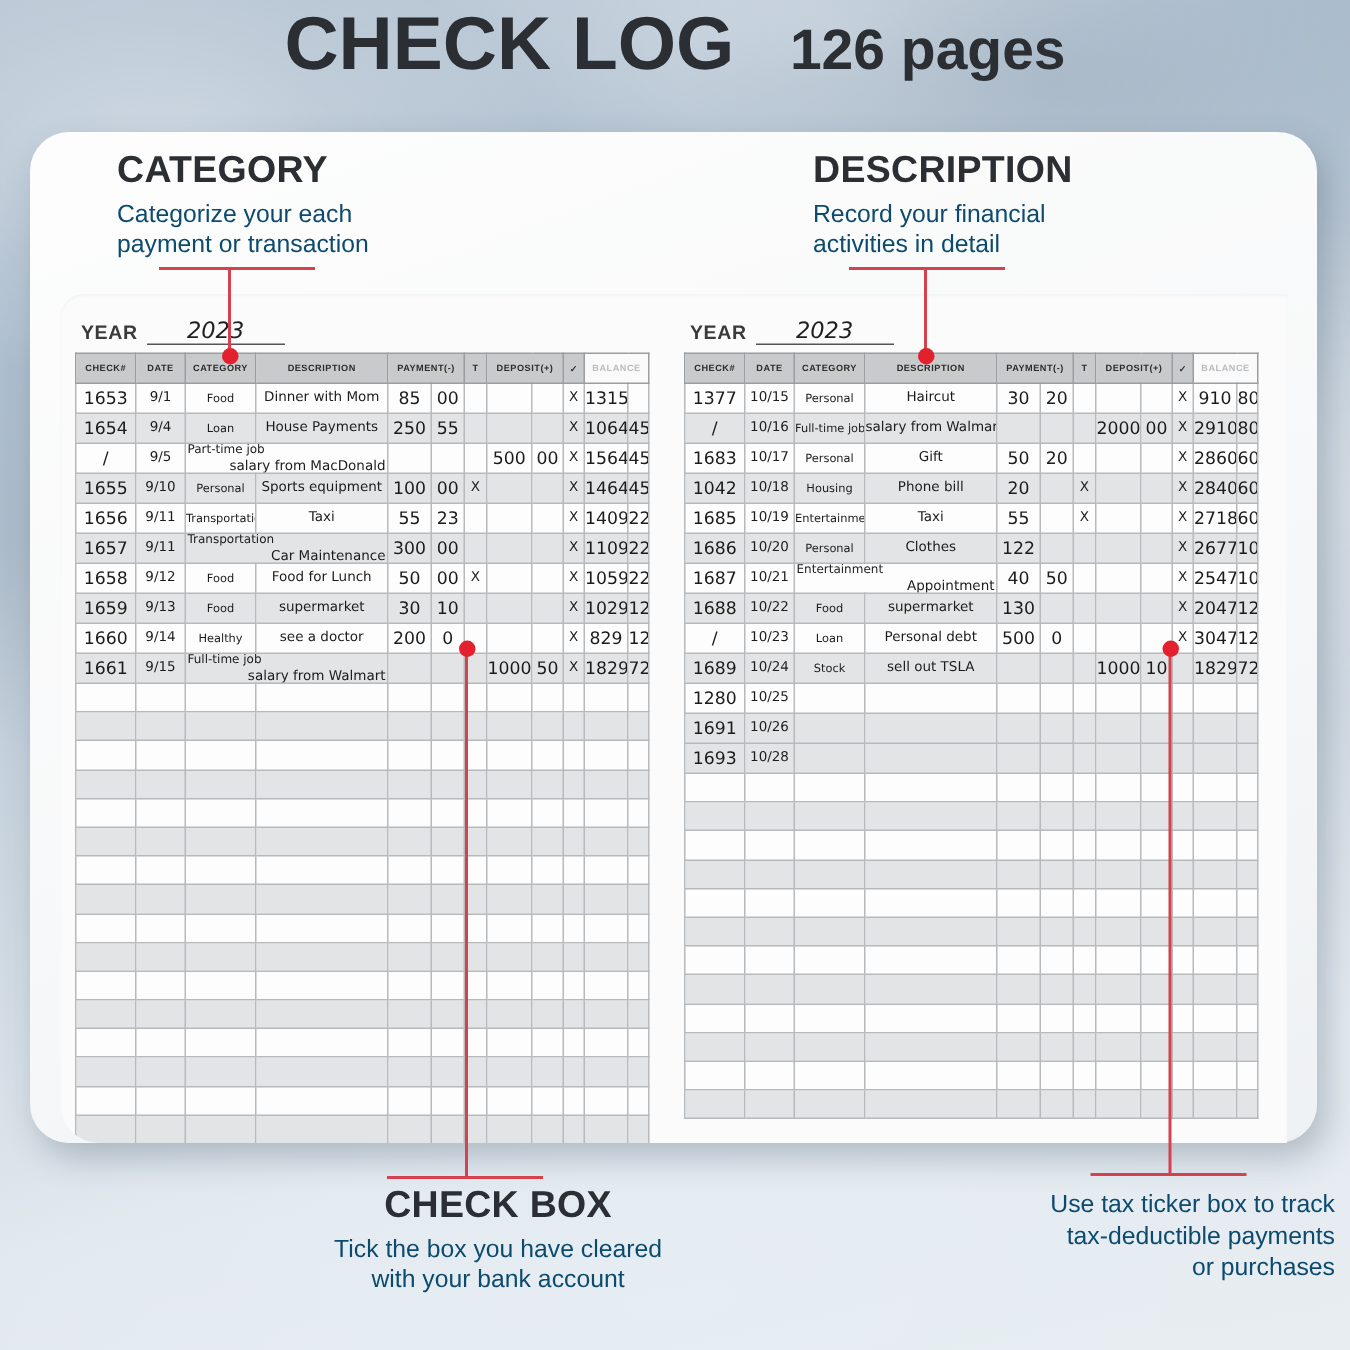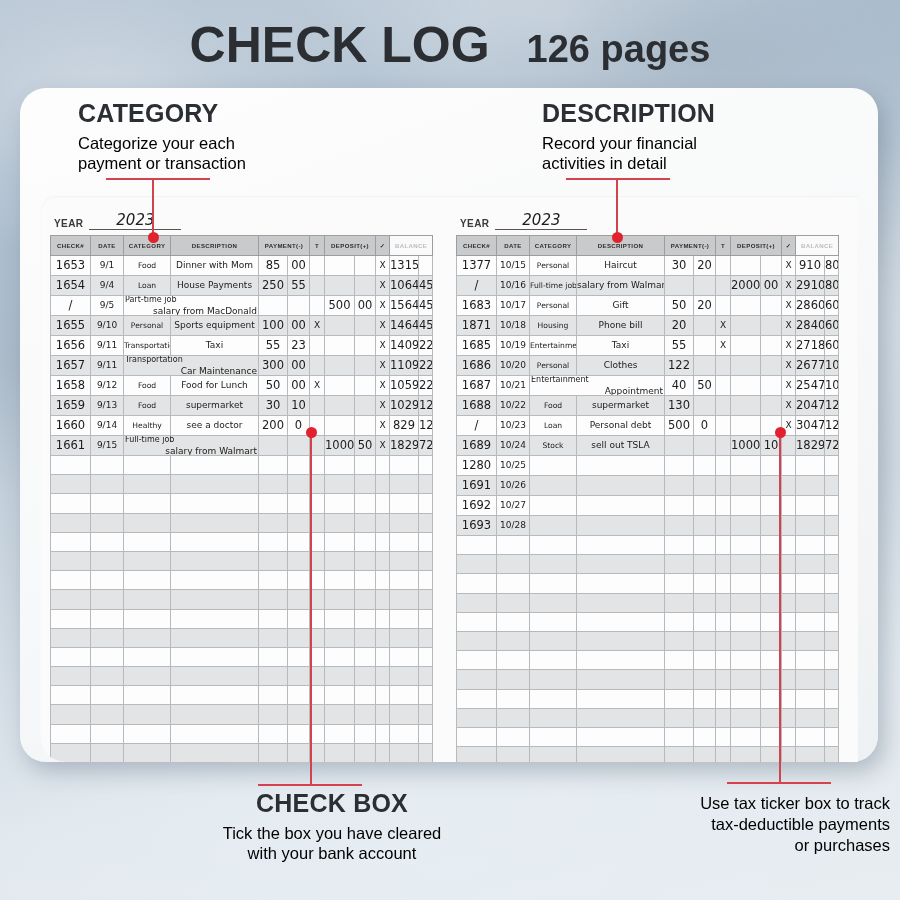--- a/index.html
+++ b/index.html
@@ -29,21 +29,21 @@
     position: absolute;
     inset: 0;
     background:
       radial-gradient(ellipse 380px 180px at 78% 6%, rgba(120,140,160,0.28) 0%, rgba(120,140,160,0) 65%),
       radial-gradient(ellipse 300px 200px at 4% 40%, rgba(120,140,160,0.22) 0%, rgba(120,140,160,0) 70%);
   }
 
   
   .title-bar {
     position: absolute;
-    top: 16px; left: 0; right: 0;
+    top: 0; left: 0; right: 0;
     text-align: center;
     z-index: 5;
     display: flex;
     align-items: baseline;
     justify-content: center;
     gap: 18px;
   }
   .title-main {
     font-size: 50px;
     font-weight: bold;
@@ -73,21 +73,21 @@
   .callout { position: absolute; z-index: 6; }
   .callout h2 {
     font-size: 25px;
     font-weight: bold;
     color: #2b2f33;
     letter-spacing: 0.2px;
     line-height: 1.1;
   }
   .callout p {
     font-size: 16.5px;
-    color: #000000;
+    color: #0c4a6e;
     line-height: 1.26;
     margin-top: 5px;
     white-space: pre-line;
   }
 
   #callout-category { left: 78px; top: 100px; }
   #callout-description { left: 542px; top: 100px; }
   #callout-checkbox { left: 182px; top: 790px; width: 300px; text-align: center; }
   #callout-taxticker { left: 600px; top: 788px; width: 290px; text-align: right; }
 
@@ -133,21 +133,21 @@
 
   .yearline {
     display: flex;
     align-items: flex-end;
     gap: 6px;
     margin-bottom: 5px;
     padding-left: 4px;
     height: 20px;
   }
   .yearline .lbl {
-    font-size: 10px;
+    font-size: 13px;
     font-weight: bold;
     letter-spacing: 0.4px;
     color: #3a3a3a;
     padding-bottom: 1px;
     margin-top: 16px;
   }
   .yearline .val {
     font-family: "DejaVu Sans", sans-serif;
     font-size: 15px;
     color: #1e1e1e;
@@ -782,21 +782,21 @@
             <td class="hw">50</td>
             <td class="hw">20</td>
             <td class="hw sm"></td>
             <td class="hw"></td>
             <td class="hw"></td>
             <td class="hw sm">X</td>
             <td class="hw">2860</td>
             <td class="hw">60</td>
           </tr>
           <tr class="alt">
-            <td class="hw">1871</td>
+            <td class="hw">1042</td>
             <td class="hw sm">10/18</td>
             <td class="hw xs">Housing</td>
             <td class="hw sm">Phone bill</td>
             <td class="hw">20</td>
             <td class="hw"></td>
             <td class="hw sm">X</td>
             <td class="hw"></td>
             <td class="hw"></td>
             <td class="hw sm">X</td>
             <td class="hw">2840</td>
@@ -911,34 +911,20 @@
             <td class="hw sm"></td>
             <td class="hw"></td>
             <td class="hw"></td>
             <td class="hw sm"></td>
             <td class="hw"></td>
             <td class="hw"></td>
             <td class="hw sm"></td>
             <td class="hw"></td>
             <td class="hw"></td>
           </tr>
-          <tr>
-            <td class="hw">1692</td>
-            <td class="hw sm">10/27</td>
-            <td class="hw xs"></td>
-            <td class="hw sm"></td>
-            <td class="hw"></td>
-            <td class="hw"></td>
-            <td class="hw sm"></td>
-            <td class="hw"></td>
-            <td class="hw"></td>
-            <td class="hw sm"></td>
-            <td class="hw"></td>
-            <td class="hw"></td>
-          </tr>
           <tr class="alt">
             <td class="hw">1693</td>
             <td class="hw sm">10/28</td>
             <td class="hw xs"></td>
             <td class="hw sm"></td>
             <td class="hw"></td>
             <td class="hw"></td>
             <td class="hw sm"></td>
             <td class="hw"></td>
             <td class="hw"></td>

